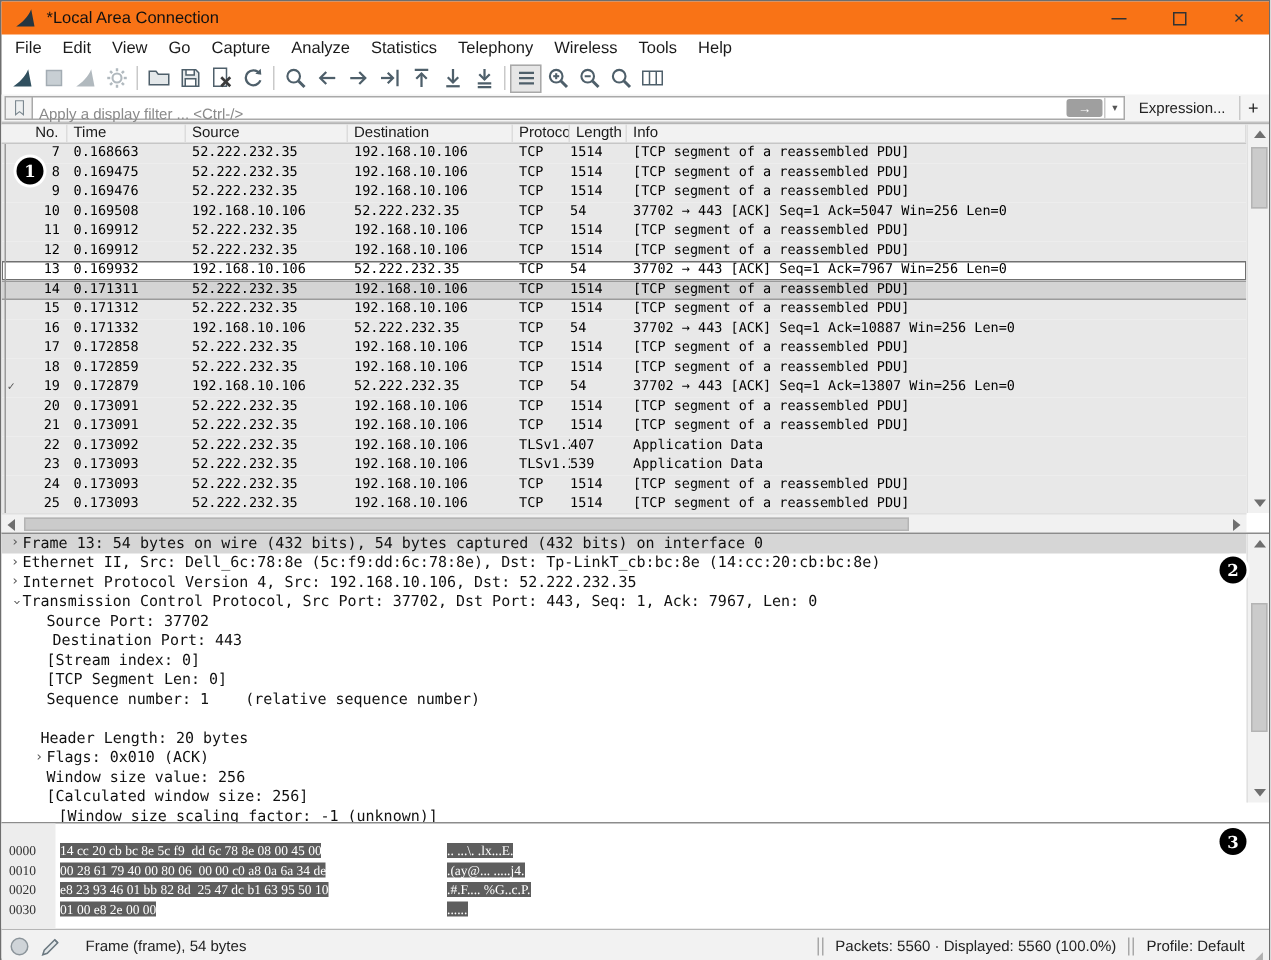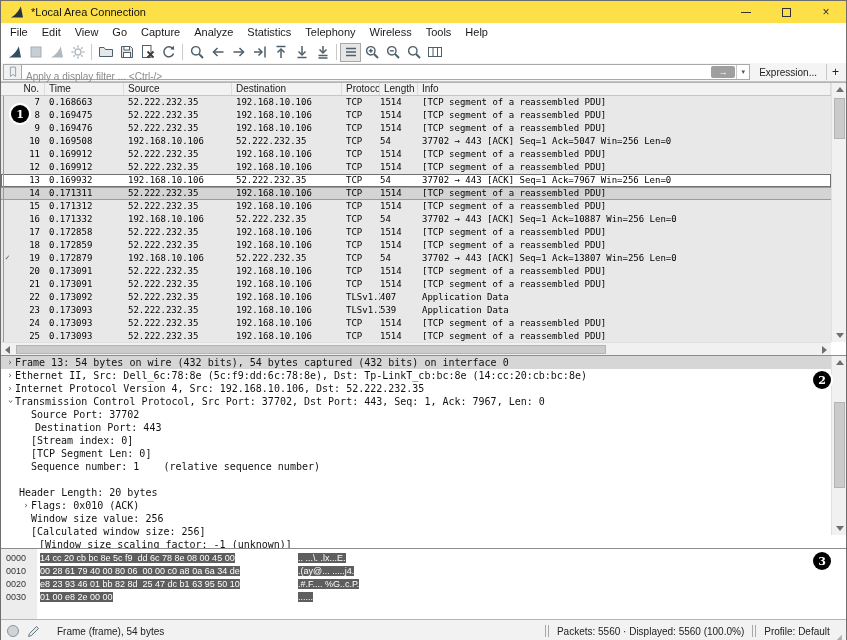--- a/index.html
+++ b/index.html
@@ -1,21 +1,21 @@
 <!DOCTYPE html>
 <html><head>
 <meta charset="utf-8">
 <style>
   * { box-sizing: border-box; margin: 0; padding: 0; }
   html,body { width: 847px; height: 640px; overflow: hidden; }
   body { font-family: "Liberation Sans", sans-serif; background: #fff; }
   .window { position: relative; width: 847px; height: 640px; border: 1px solid #6e6e6e; background: #fff; display: flex; flex-direction: column; }
 
   
-  .titlebar { height: 22px; display: flex; align-items: center; background: #fde047; flex: 0 0 auto; }
+  .titlebar { height: 22px; display: flex; align-items: center; background: #f97316; flex: 0 0 auto; }
   .titlebar .appicon { margin: 0 6px 0 8px; width: 16px; height: 16px; }
   .title-text { font-size: 11px; color: #111; }
   .wc { margin-left: auto; display: flex; height: 100%; }
   .wc span { width: 40px; display: flex; align-items: center; justify-content: center; font-size: 12px; color: #333; }
   .wc .wc-max i { display:block; width: 9px; height: 9px; border: 1px solid #333; }
   .wc .wc-min i { display:block; width: 10px; height: 1px; background: #333; }
 
   
   .menubar { height: 18px; display: flex; align-items: center; padding-left: 2px; font-size: 11px; color: #1a1a1a; flex: 0 0 auto; }
   .menu-item { padding: 0 7px; }
@@ -72,21 +72,21 @@
 
   
   .details-pane { position: relative; height: 193px; flex: 0 0 auto; border-top: 1px solid #8c8c8c; background: #fff; overflow: hidden; font-family: "DejaVu Sans Mono", monospace; font-size: 10px; color: #111; }
   .dline { height: 13px; line-height: 13px; white-space: pre; display: flex; margin-right: 15px; }
   .dline.sel { background: #d6d6d6; }
   .dexp { width: 10px; flex: 0 0 auto; text-align: center; color: #555; font-size: 9px; }
   .dexp.open { transform: rotate(90deg); }
   .dtext { white-space: pre; }
 
   
-  .hex-pane { position: relative; height: 71px; flex: 0 0 auto; border-top: 1px solid #8c8c8c; background: #fff; font-family: Liberation Sans, sans-serif; font-size: 9px; padding-top: 3px; }
+  .hex-pane { position: relative; height: 71px; flex: 0 0 auto; border-top: 1px solid #8c8c8c; background: #fff; font-family: Liberation Serif, serif; font-size: 9px; padding-top: 12px; }
   .hex-offset-col { position: absolute; left: 0; top: 0; bottom: 0; width: 36px; background: #ededed; }
   .hrow { position: relative; height: 13px; line-height: 13px; white-space: pre; display: flex; }
   .hoffset { width: 36px; flex: 0 0 auto; padding-left: 5px; color: #333; }
   .hbytes { margin-left: 3px; width: 258px; flex: 0 0 auto; white-space: pre; }
   .hascii { white-space: pre; }
   .hl { background: #5e5e5e; color: #fff; }
 
   
   .statusbar { height: 23px; flex: 0 0 auto; border-top: 1px solid #b5b5b5; background: #f2f2f2; display: flex; align-items: center; font-size: 10px; color: #222; padding: 0 4px; }
   .sb-icon { width: 16px; height: 16px; margin-right: 5px; }
@@ -366,21 +366,21 @@
         <div class="dline sel" style="padding-left: 4px;"><div class="dexp">›</div><div class="dtext">Frame 13: 54 bytes on wire (432 bits), 54 bytes captured (432 bits) on interface 0</div></div>
         <div class="dline" style="padding-left: 4px;"><div class="dexp">›</div><div class="dtext">Ethernet II, Src: Dell_6c:78:8e (5c:f9:dd:6c:78:8e), Dst: Tp-LinkT_cb:bc:8e (14:cc:20:cb:bc:8e)</div></div>
         <div class="dline" style="padding-left: 4px;"><div class="dexp">›</div><div class="dtext">Internet Protocol Version 4, Src: 192.168.10.106, Dst: 52.222.232.35</div></div>
         <div class="dline" style="padding-left: 4px;"><div class="dexp open">›</div><div class="dtext">Transmission Control Protocol, Src Port: 37702, Dst Port: 443, Seq: 1, Ack: 7967, Len: 0</div></div>
         <div class="dline" style="padding-left: 20px;"><div class="dexp"></div><div class="dtext">Source Port: 37702</div></div>
         <div class="dline" style="padding-left: 24px;"><div class="dexp"></div><div class="dtext">Destination Port: 443</div></div>
         <div class="dline" style="padding-left: 20px;"><div class="dexp"></div><div class="dtext">[Stream index: 0]</div></div>
         <div class="dline" style="padding-left: 20px;"><div class="dexp"></div><div class="dtext">[TCP Segment Len: 0]</div></div>
         <div class="dline" style="padding-left: 20px;"><div class="dexp"></div><div class="dtext">Sequence number: 1    (relative sequence number)</div></div>
         <div class="dline" style="padding-left: 20px;"><div class="dexp"></div></div>
-        <div class="dline" style="padding-left: 8px;"><div class="dexp"></div><div class="dtext">Header Length: 20 bytes</div></div>
+        <div class="dline" style="padding-left: 16px;"><div class="dexp"></div><div class="dtext">Header Length: 20 bytes</div></div>
         <div class="dline" style="padding-left: 20px;"><div class="dexp">›</div><div class="dtext">Flags: 0x010 (ACK)</div></div>
         <div class="dline" style="padding-left: 20px;"><div class="dexp"></div><div class="dtext">Window size value: 256</div></div>
         <div class="dline" style="padding-left: 20px;"><div class="dexp"></div><div class="dtext">[Calculated window size: 256]</div></div>
         <div class="dline" style="padding-left: 28px;"><div class="dexp"></div><div class="dtext">[Window size scaling factor: -1 (unknown)]</div></div>
       </div>
     <div class="vscroll" style="bottom:13px">
       <div class="sb-arrow" style="top:0">
           <i class="tri up"></i>
         </div>
       <div class="sb-thumb" style="top:46px;height:86px"></div>

